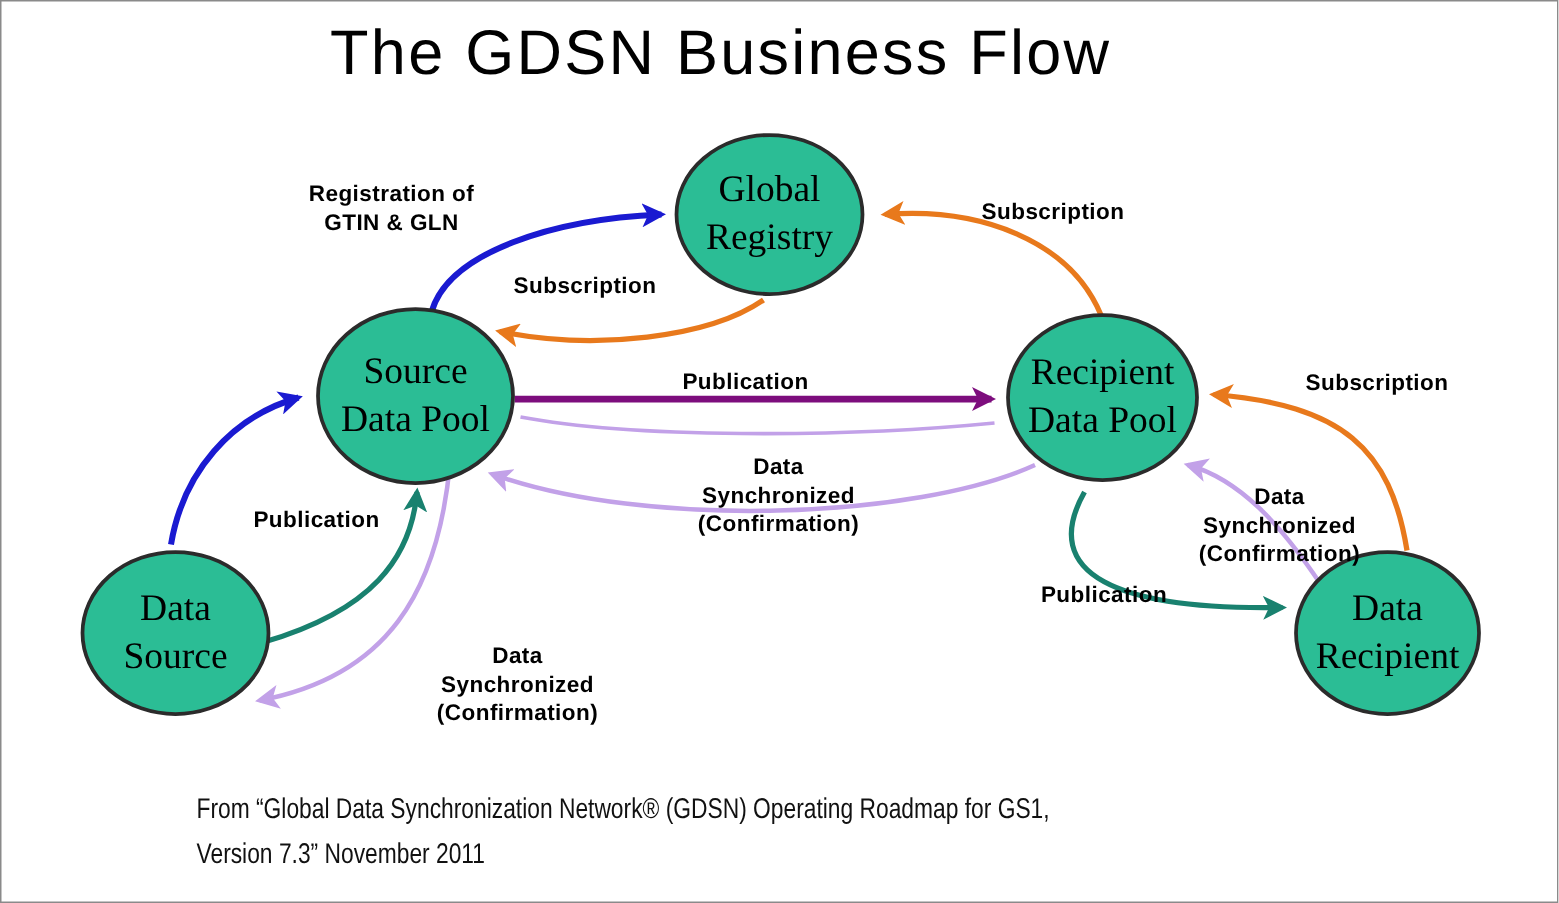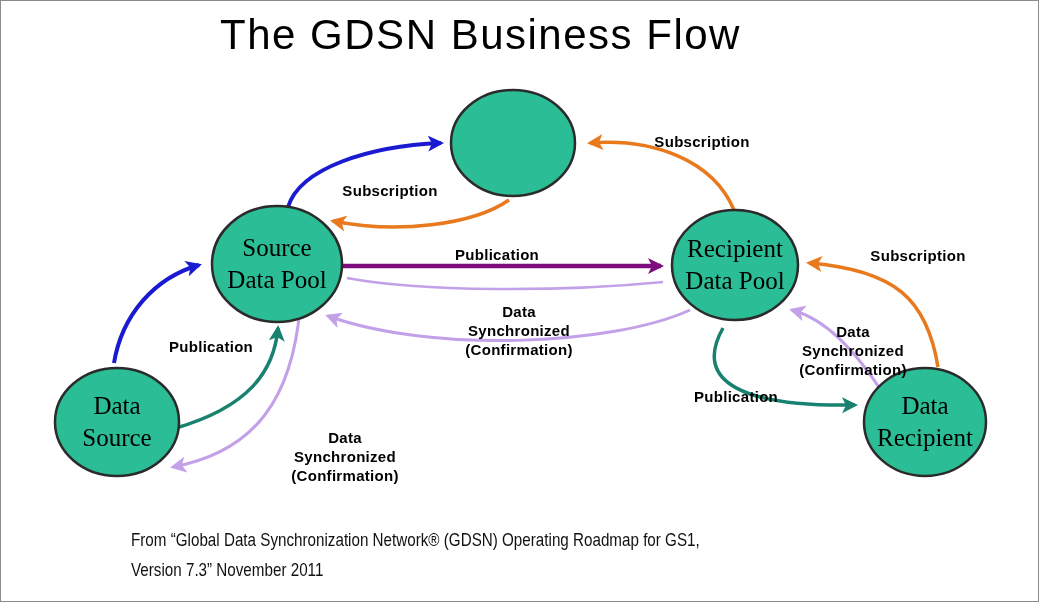--- a/index.html
+++ b/index.html
@@ -103,29 +103,33 @@
 
     <path d="M 722 327 C 691 382, 744 406, 854 404" fill="none" stroke-width="3.5" marker-end="url(#mk-teal)" stroke="#19816f"></path>
 
     <ellipse cx="512" cy="142" rx="62" ry="53" stroke-width="2.5" stroke="#2b2b2b" fill="#2bbd95"></ellipse>
     <ellipse cx="276" cy="263" rx="65" ry="58" stroke-width="2.5" stroke="#2b2b2b" fill="#2bbd95"></ellipse>
     <ellipse cx="734" cy="264" rx="63" ry="55" stroke-width="2.5" stroke="#2b2b2b" fill="#2bbd95"></ellipse>
     <ellipse cx="116" cy="421" rx="62" ry="54" stroke-width="2.5" stroke="#2b2b2b" fill="#2bbd95"></ellipse>
     <ellipse cx="924" cy="421" rx="61" ry="54" stroke-width="2.5" stroke="#2b2b2b" fill="#2bbd95"></ellipse>
   </svg>
 
+  <div class="node-label" style="left:512px;top:110px;">Global
+Registry</div>
   <div class="node-label" style="left:276px;top:231px;">Source
 Data Pool</div>
   <div class="node-label" style="left:734px;top:232px;">Recipient
 Data Pool</div>
   <div class="node-label" style="left:116px;top:389px;">Data
 Source</div>
   <div class="node-label" style="left:924px;top:389px;">Data
 Recipient</div>
 
+  <div class="edge-label" style="left:260px;top:119px;">Registration of
+GTIN &amp; GLN</div>
   <div class="edge-label" style="left:389px;top:180px;">Subscription</div>
   <div class="edge-label" style="left:701px;top:131px;">Subscription</div>
   <div class="edge-label" style="left:210px;top:336px;">Publication</div>
   <div class="edge-label" style="left:496px;top:244px;">Publication</div>
   <div class="edge-label" style="left:518px;top:301px;">Data
 Synchronized
 (Confirmation)</div>
   <div class="edge-label" style="left:344px;top:427px;">Data
 Synchronized
 (Confirmation)</div>

